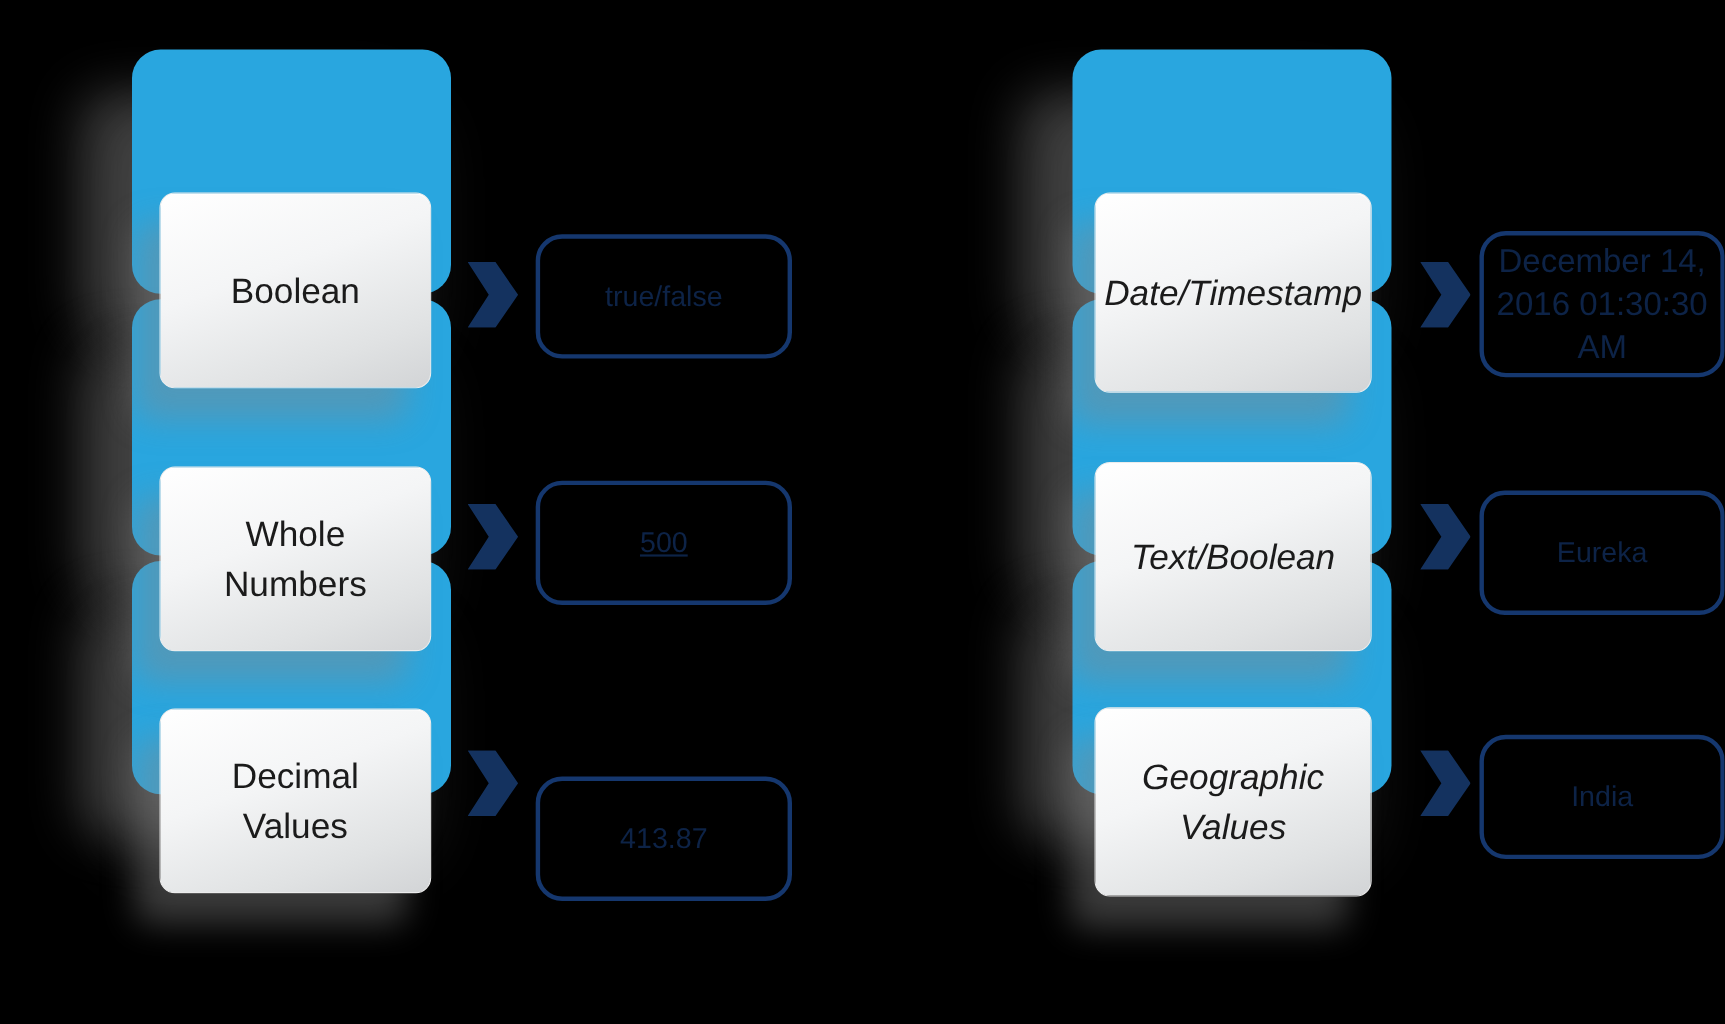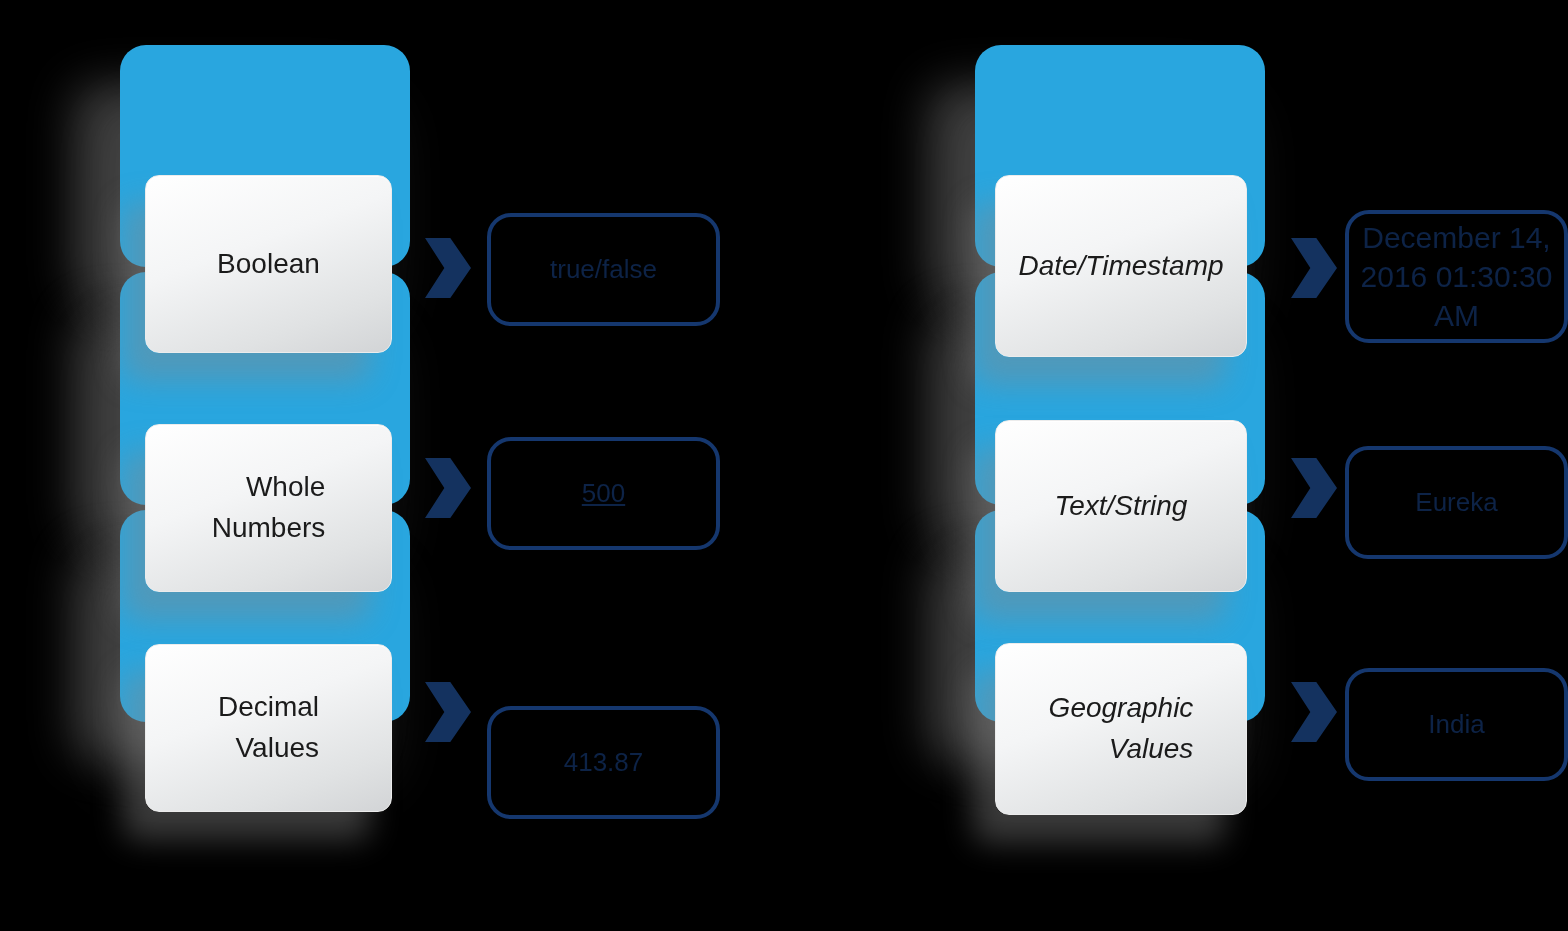--- a/index.html
+++ b/index.html
@@ -40,22 +40,22 @@
   .col-r .card{left:995px;width:250px;font-style:italic;}
   .col-l .c1{top:175px;height:176px;}
   .col-l .c2{top:424px;height:166px;}
   .col-l .c3{top:644px;height:166px;}
   .col-r .c1{top:175px;height:180px;}
   .col-r .c2{top:420px;height:170px;}
   .col-r .c3{top:643px;height:170px;}
   .card-label{
     width:min-content;
     white-space:normal;
-    text-align:right;
-    font-size:28px;
+    text-align:center;
+    font-size:32px;
     line-height:1.45;
     color:#1b1b1b;
   }
 
   
   .chevron{
     position:absolute;
     width:46px;height:60px;
     background:#14325F;
     clip-path:polygon(0% 0%,55% 0%,100% 50%,55% 100%,0% 100%,42% 50%);
@@ -125,21 +125,21 @@
 
   <div class="col-r">
     <div class="blue-tab bt1"></div>
     <div class="blue-tab bt2"></div>
     <div class="blue-tab bt3"></div>
 
     <div class="card c1">
       <div class="card-label">Date/Timestamp</div>
     </div>
     <div class="card c2">
-      <div class="card-label">Text/String</div>
+      <div class="card-label">Text/Boolean</div>
     </div>
     <div class="card c3">
       <div class="card-label">Geographic Values</div>
     </div>
 
     <div class="chevron a1"></div>
     <div class="chevron a2"></div>
     <div class="chevron a3"></div>
 
     <div class="example-box e1">

